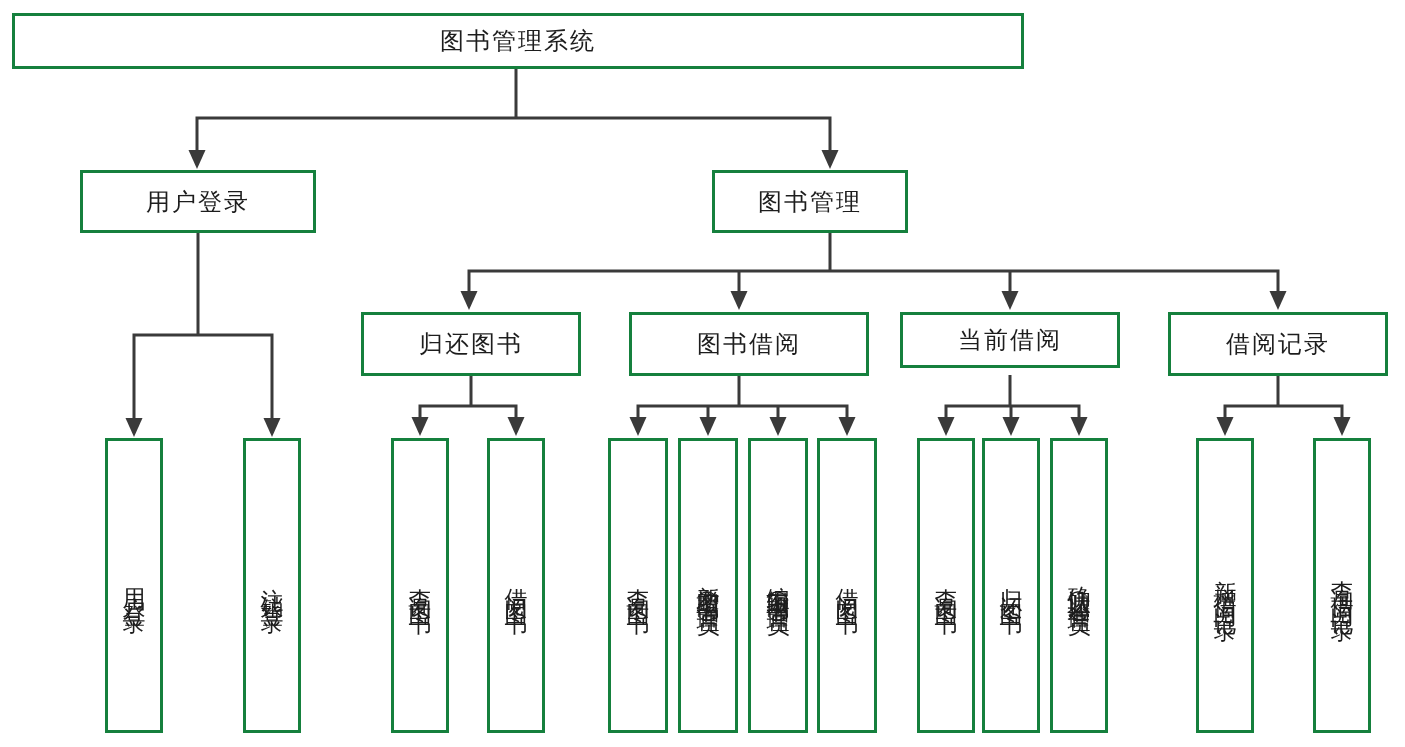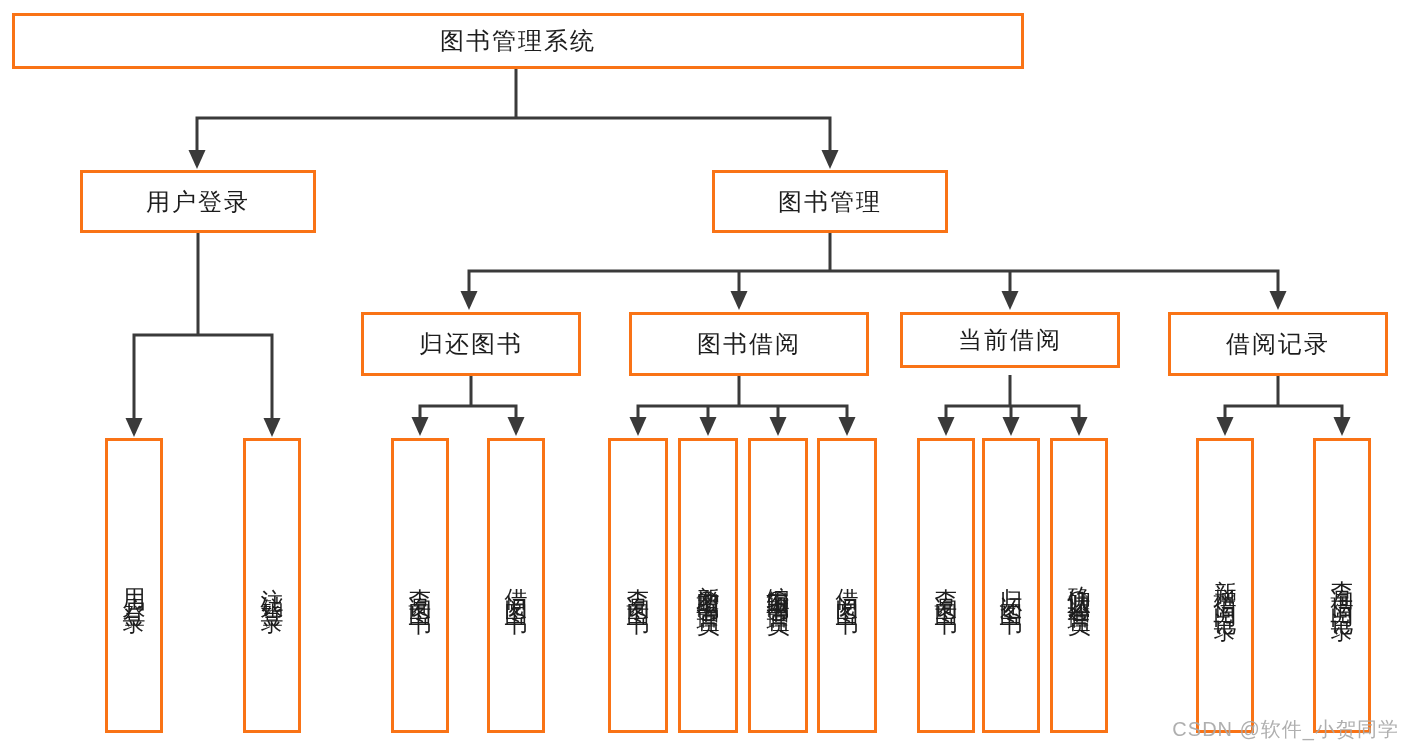--- a/index.html
+++ b/index.html
@@ -7,21 +7,21 @@
     position:relative;
     width:1405px;height:747px;
     background:#ffffff;
     font-family:"Liberation Sans","DejaVu Sans",sans-serif;
     overflow:hidden;
   }
   .connectors{position:absolute;left:0;top:0;width:1405px;height:747px;}
   .box{
     position:absolute;
     background:#ffffff;
-    border:3px solid #f97316;
+    border:3px solid #15803d;
     box-sizing:border-box;
     display:flex;
     align-items:center;
     justify-content:center;
     color:#1d1d1d;
     z-index:2;
   }
   .box.h span{
     font-size:24px;
     letter-spacing:2px;
@@ -85,21 +85,21 @@
       </g>
   </svg>
 
   <div class="box h" style="left:12px;top:13px;width:1012px;height:56px">
     <span>图书管理系统</span>
   </div>
 
   <div class="box h" style="left:80px;top:170px;width:236px;height:63px">
     <span>用户登录</span>
   </div>
-  <div class="box h" style="left:712px;top:170px;width:236px;height:63px">
+  <div class="box h" style="left:712px;top:170px;width:196px;height:63px">
     <span>图书管理</span>
   </div>
 
   <div class="box h" style="left:361px;top:312px;width:220px;height:64px">
     <span>归还图书</span>
   </div>
   <div class="box h" style="left:629px;top:312px;width:240px;height:64px">
     <span>图书借阅</span>
   </div>
   <div class="box h" style="left:900px;top:312px;width:220px;height:56px">
@@ -146,14 +146,13 @@
     <span class="tight">确认归还（管理员）</span>
   </div>
 
   <div class="box v" style="left:1196px;top:438px;width:58px;height:295px">
     <span>新增借阅记录</span>
   </div>
   <div class="box v" style="left:1313px;top:438px;width:58px;height:295px">
     <span>查询借阅记录</span>
   </div>
 
-  <div class="watermark">CSDN @软件_小贺同学</div>
 </div>
 
 </body></html>

